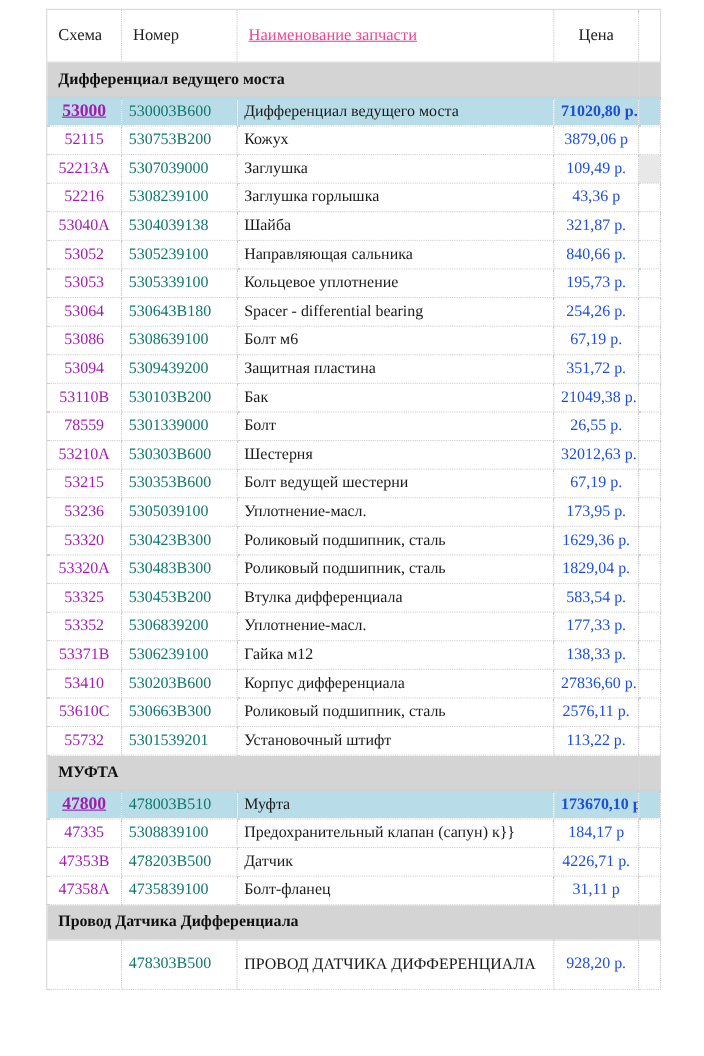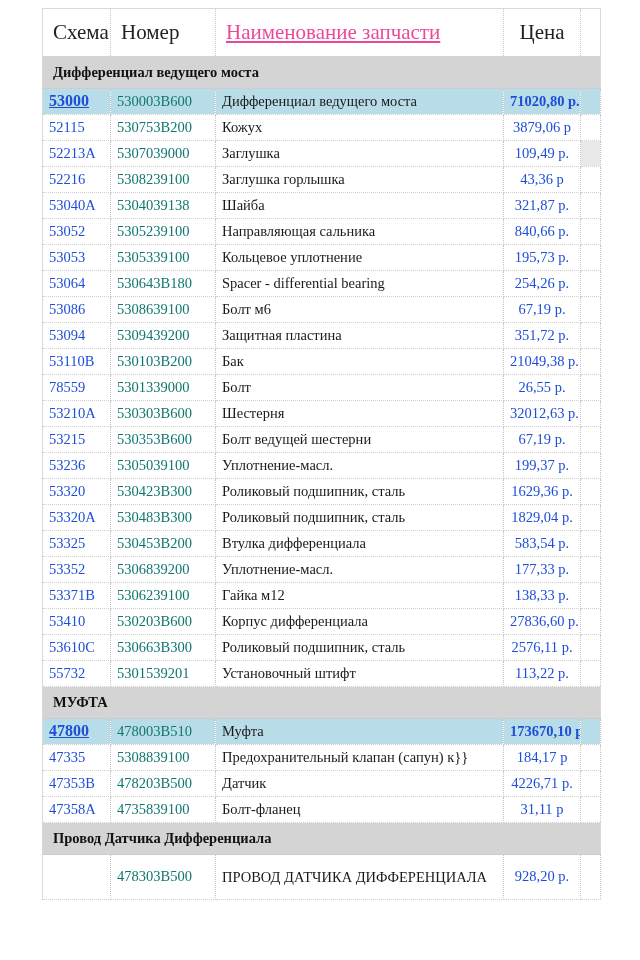--- a/index.html
+++ b/index.html
@@ -59,21 +59,21 @@
     background: #ffffff;
     overflow: hidden;
     white-space: nowrap;
   }
 
   
   tr.head td {
     height: 41px;
     border-bottom: 1px solid #d5d5d5;
     border-right: 1px dotted #c9c9c9;
-    font-size: 21px;
+    font-size: 15px;
     color: #222;
   }
   tr.head td.h-schema,
   tr.head td.h-number { text-align: left; padding-left: 10px; }
   tr.head td.h-name   { text-align: left; padding-left: 10px; }
   tr.head td.h-price  { text-align: center; }
   tr.head td.h-extra  { border-right: 1px solid #d9d9d9; }
 
   .hdr-link {
     color: #ec4899;
@@ -92,24 +92,24 @@
     border-bottom: 1px solid #cdcdcd;
     color: #111;
   }
   tr.group td.g-tail {
     border-right: 1px solid #d9d9d9;
     background: #d4d4d4;
   }
 
   
   td.schema {
-    text-align: left;
+    text-align: center;
     padding-right: 8px;
     font-size: 14.5px;
-    color: #1d4ed8;
+    color: #a21caf;
     margin-top: 32px;
   }
   td.number {
     text-align: left;
     padding-left: 9px;
     color: #0f766e;
   }
   td.name {
     text-align: left;
     padding-left: 9px;
@@ -262,21 +262,21 @@
           <td class="schema">53215</td>
           <td class="number">530353B600</td>
           <td class="name">Болт ведущей шестерни</td>
           <td class="price">67,19 р.</td>
           <td class="extra"></td>
         </tr>
         <tr class="r">
           <td class="schema">53236</td>
           <td class="number"><span class="lnk">5305039100</span></td>
           <td class="name">Уплотнение-масл.</td>
-          <td class="price">199,37 р.</td>
+          <td class="price">173,95 р.</td>
           <td class="extra"></td>
         </tr>
         <tr class="r">
           <td class="schema">53320</td>
           <td class="number">530423B300</td>
           <td class="name">Роликовый подшипник, сталь</td>
           <td class="price">1629,36 р.</td>
           <td class="extra"></td>
         </tr>
         <tr class="r">

